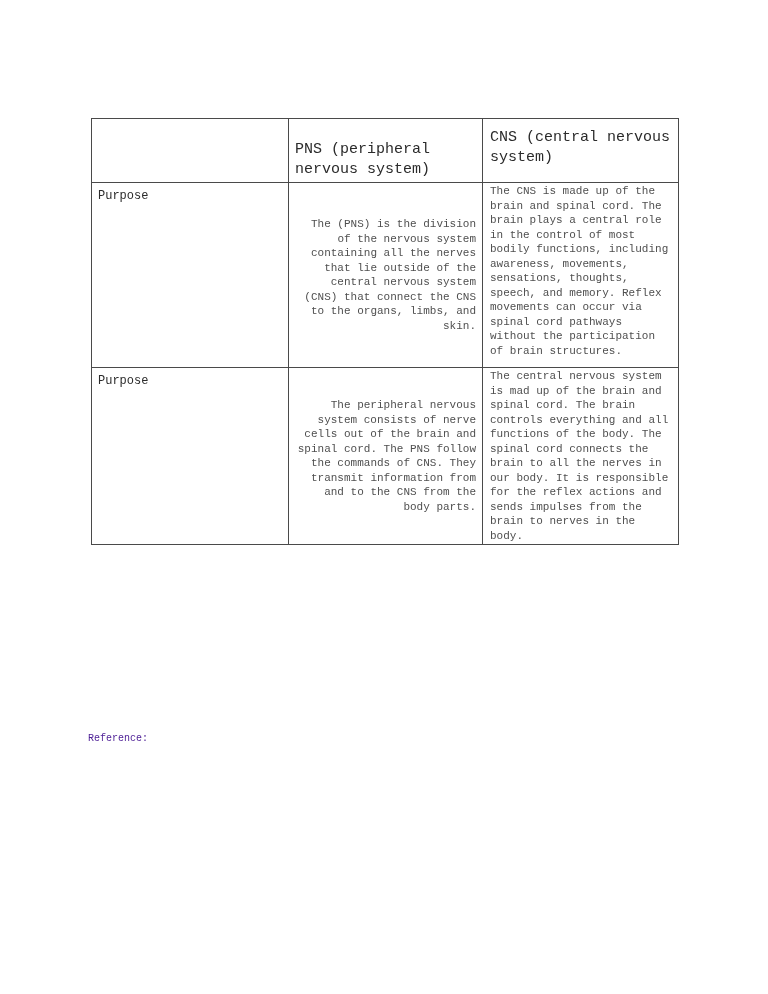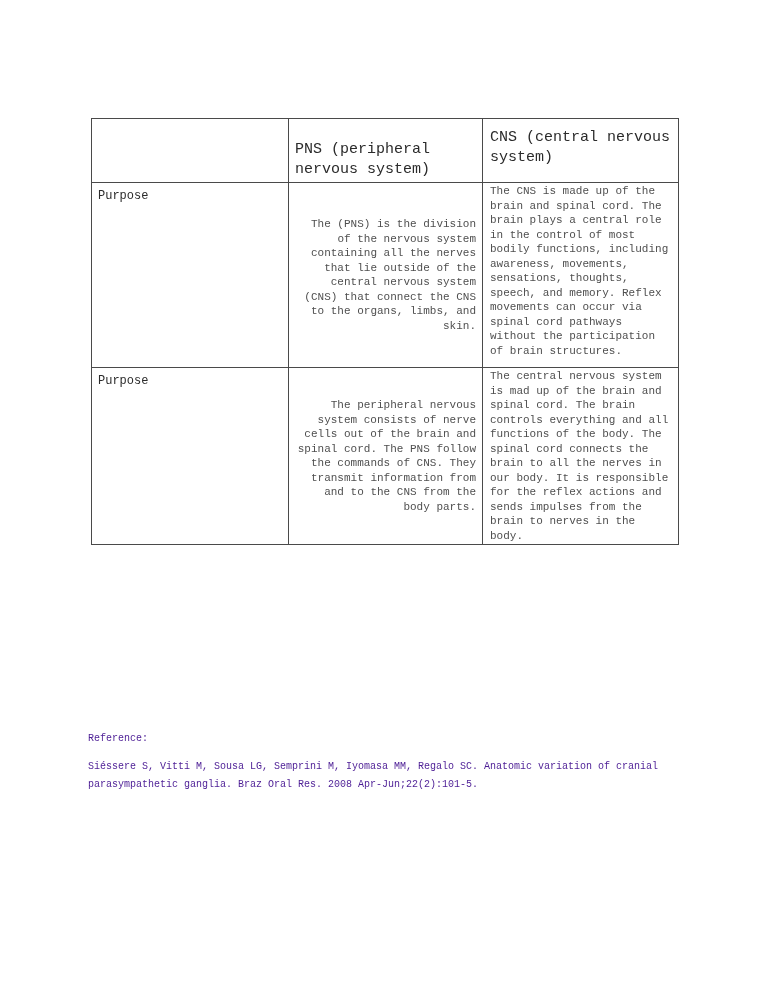--- a/index.html
+++ b/index.html
@@ -113,16 +113,15 @@
         <td class="label-cell">Purpose</td>
         <td class="body v-mid">The peripheral nervous system consists of nerve cells out of the brain and spinal cord. The PNS follow the commands of CNS. They transmit information from and to the CNS from the body parts.</td>
         <td class="body v-top pad7">The central nervous system is mad up of the brain and spinal cord. The brain controls everything and all functions of the body. The spinal cord connects the brain to all the nerves in our body. It is responsible for the reflex actions and sends impulses from the brain to nerves in the body.</td>
       </tr>
 
     </tbody>
   </table>
 
   <div class="reference">
     <p>Reference:</p>
-    <p>Siéssere S, Vitti M, Sousa LG, Semprini M, Iyomasa MM, Regalo SC. Anatomic variation of cranial parasympathetic ganglia. Braz Oral Res. 2008 Apr-Jun;22(2):101-5.</p>
   </div>
 
 </div>
 
 </body></html>

